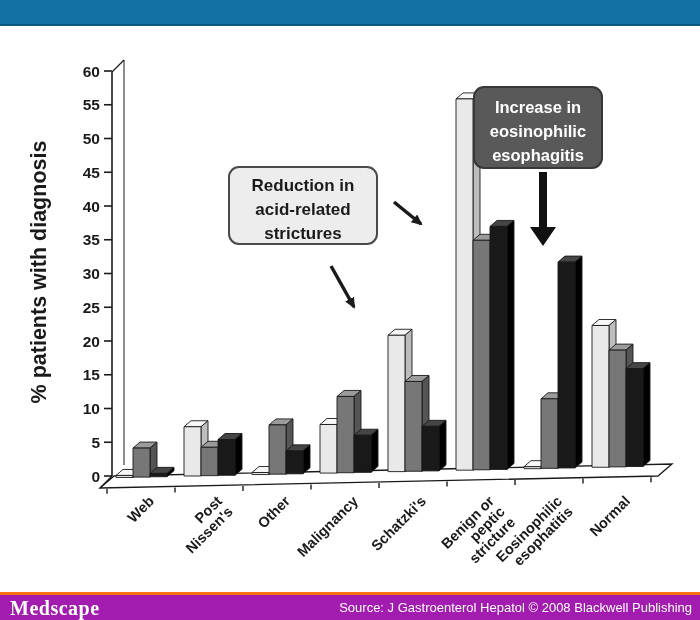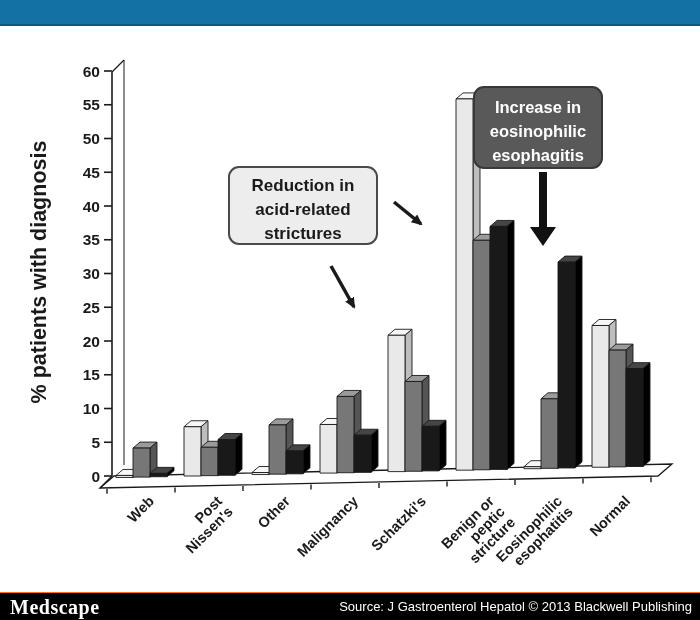--- a/index.html
+++ b/index.html
@@ -9,21 +9,21 @@
   }
   .top-bar{
     position:absolute;top:0;left:0;width:700px;height:26px;
     background:#1371a4;border-bottom:2px solid #0d5880;box-sizing:border-box;
   }
   .chart-area{
     position:absolute;top:26px;left:0;width:700px;height:566px;background:#ffffff;
   }
   .bottom-bar{
     position:absolute;bottom:0;left:0;width:700px;height:28px;
-    background:#000000;border-top:1px solid #f97316;box-sizing:border-box;
+    background:#a21caf;border-top:3px solid #f97316;box-sizing:border-box;
     display:flex;align-items:center;justify-content:space-between;
     padding:0 8px 0 10px;
   }
   .brand{
     color:#ffffff;font-family:"Liberation Serif",serif;font-weight:bold;
     font-size:20px;letter-spacing:0.5px;line-height:26px;
   }
   .source{
     color:#ffffff;font-size:13px;line-height:26px;
   }
@@ -190,15 +190,15 @@
           <rect x="474" y="87" width="128" height="81" rx="10" fill="#595959" stroke="#383838" stroke-width="2"></rect>
           <text x="538" y="113" text-anchor="middle" font-size="16.5" font-weight="600" fill="#ffffff">Increase in</text>
           <text x="538" y="137" text-anchor="middle" font-size="16.5" font-weight="600" fill="#ffffff">eosinophilic</text>
           <text x="538" y="161" text-anchor="middle" font-size="16.5" font-weight="600" fill="#ffffff">esophagitis</text>
           <polygon points="539,172 547,172 547,227 556,227 543,246 530,227 539,227" fill="#111111"></polygon>
         </g>
       </svg></div>
 
   <div class="bottom-bar">
     <span class="brand">Medscape</span>
-    <span class="source">Source: J Gastroenterol Hepatol © 2013 Blackwell Publishing</span>
+    <span class="source">Source: J Gastroenterol Hepatol © 2008 Blackwell Publishing</span>
   </div>
 </div>
 
 </body></html>

